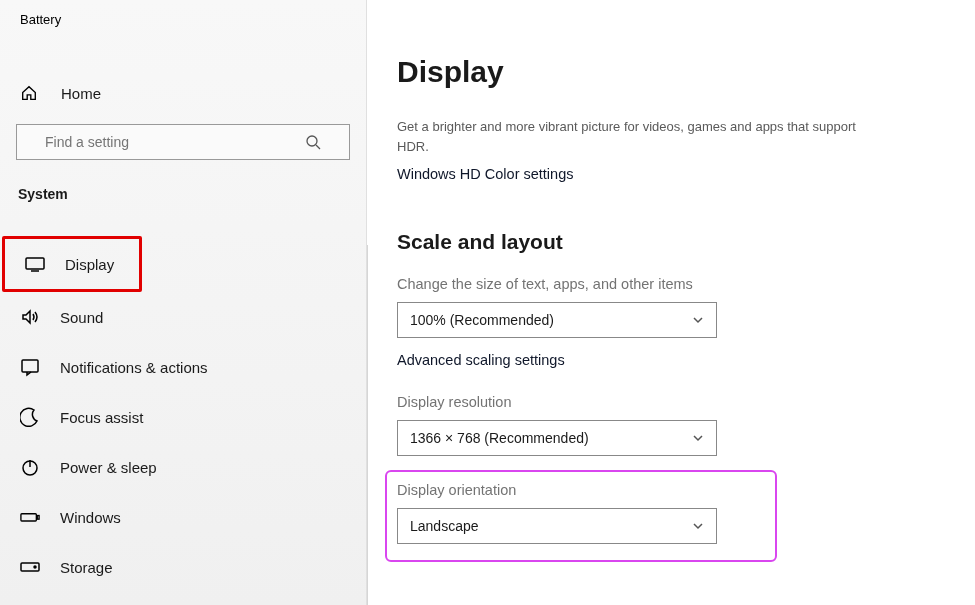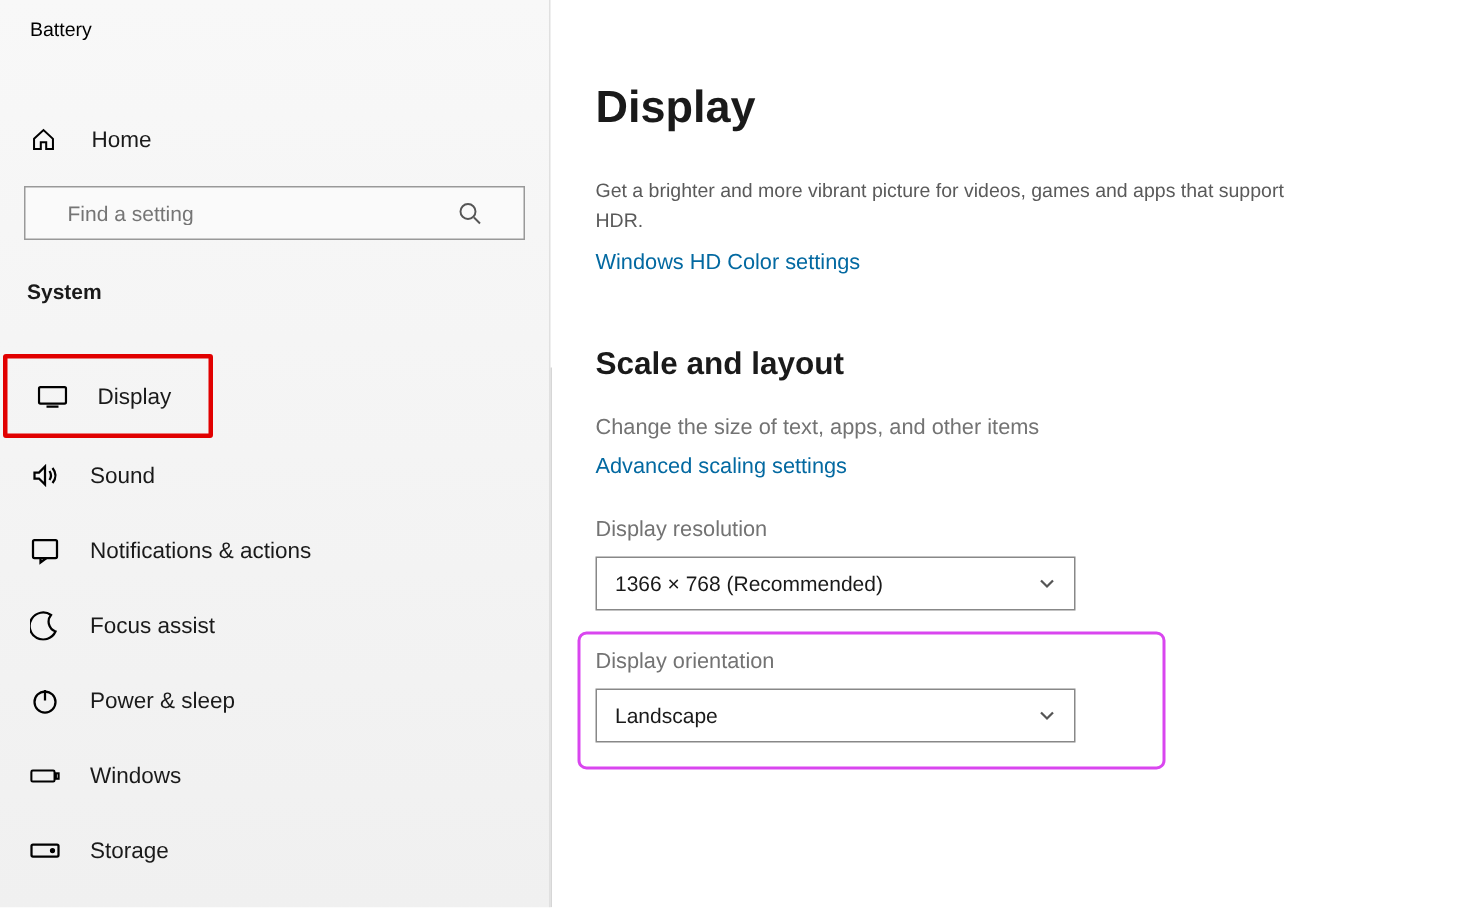--- a/index.html
+++ b/index.html
@@ -101,21 +101,21 @@
     margin-bottom: 28px;
   }
   .desc {
     color: #5a5a5a;
     font-size: 13px;
     line-height: 1.5;
     max-width: 490px;
     margin-bottom: 10px;
   }
   .link {
-    color: #0369a1;
+    color: #0f172a;
     font-size: 14.5px;
     cursor: pointer;
     display: inline-block;
   }
   h2.section-title {
     font-size: 21px;
     font-weight: 600;
     margin: 48px 0 22px 0;
   }
   .field-label {
@@ -252,20 +252,28 @@
   <div class="main-divider"></div>
 
   <h1 class="page-title">Display</h1>
 
   <p class="desc">Get a brighter and more vibrant picture for videos, games and apps that support HDR.</p>
   <span class="link">Windows HD Color settings</span>
 
   <h2 class="section-title">Scale and layout</h2>
 
   <div class="field-label">Change the size of text, apps, and other items</div>
+  <div class="dropdown">
+    <span>100% (Recommended)</span>
+    <span class="chev">
+      <svg viewBox="0 0 12 12" fill="none" stroke="currentColor" stroke-width="1.5">
+          <path d="M2 4 L6 8 L10 4"></path>
+        </svg>
+    </span>
+  </div>
 
   <span class="link adv">Advanced scaling settings</span>
 
   <div class="field-label">Display resolution</div>
   <div class="dropdown">
     <span>1366 × 768 (Recommended)</span>
     <span class="chev">
       <svg viewBox="0 0 12 12" fill="none" stroke="currentColor" stroke-width="1.5">
           <path d="M2 4 L6 8 L10 4"></path>
         </svg>

